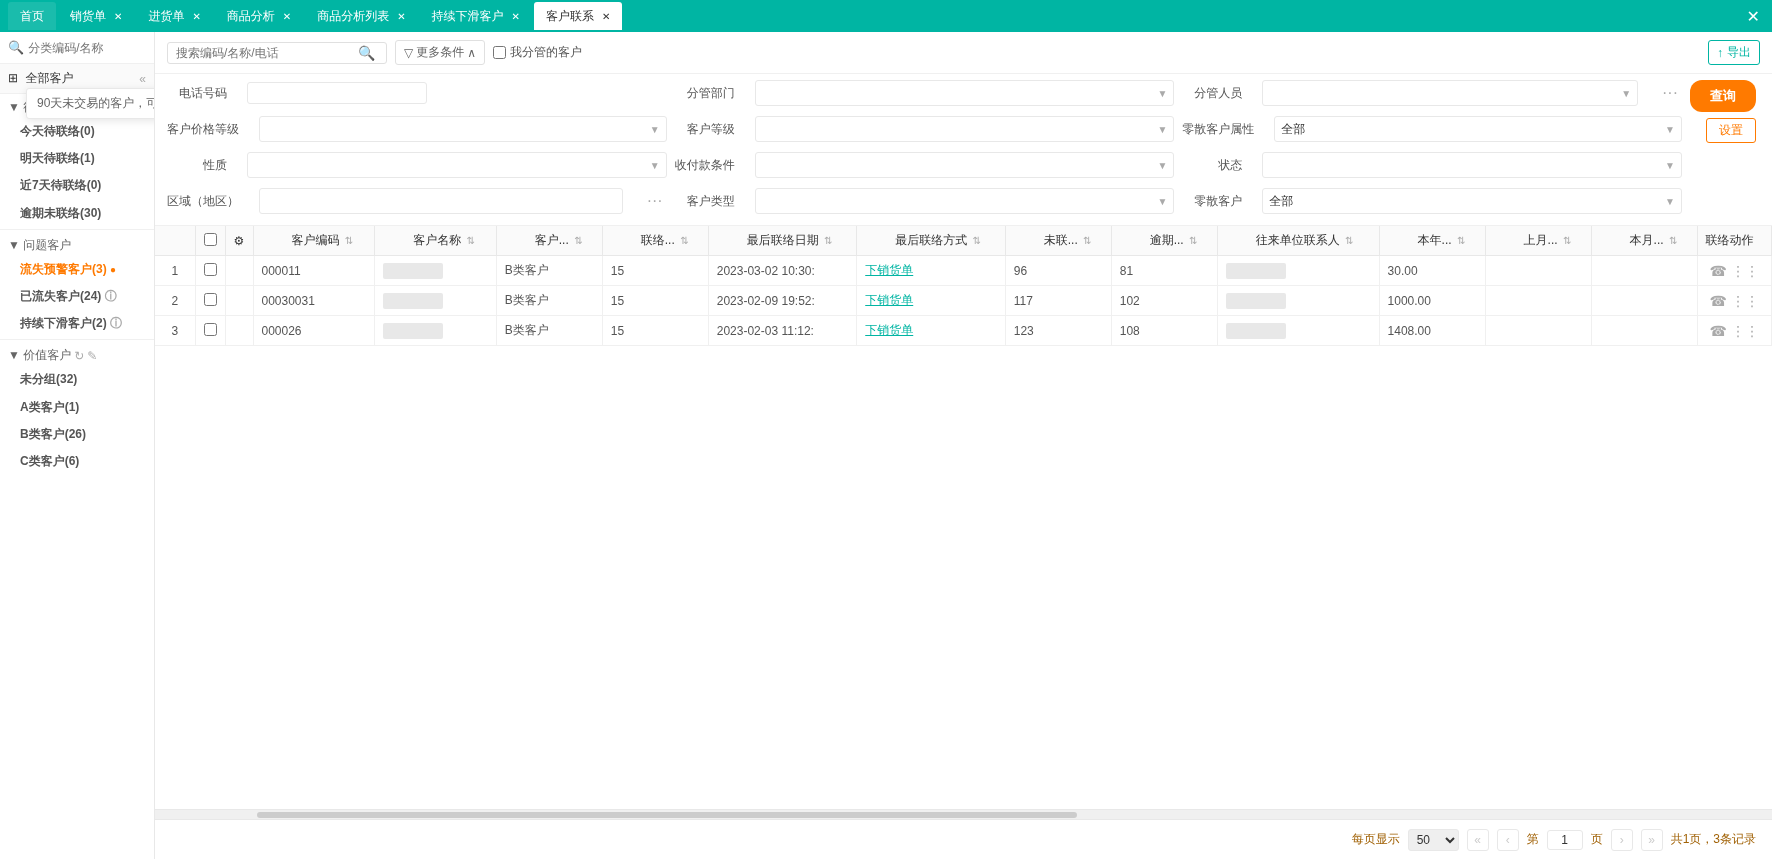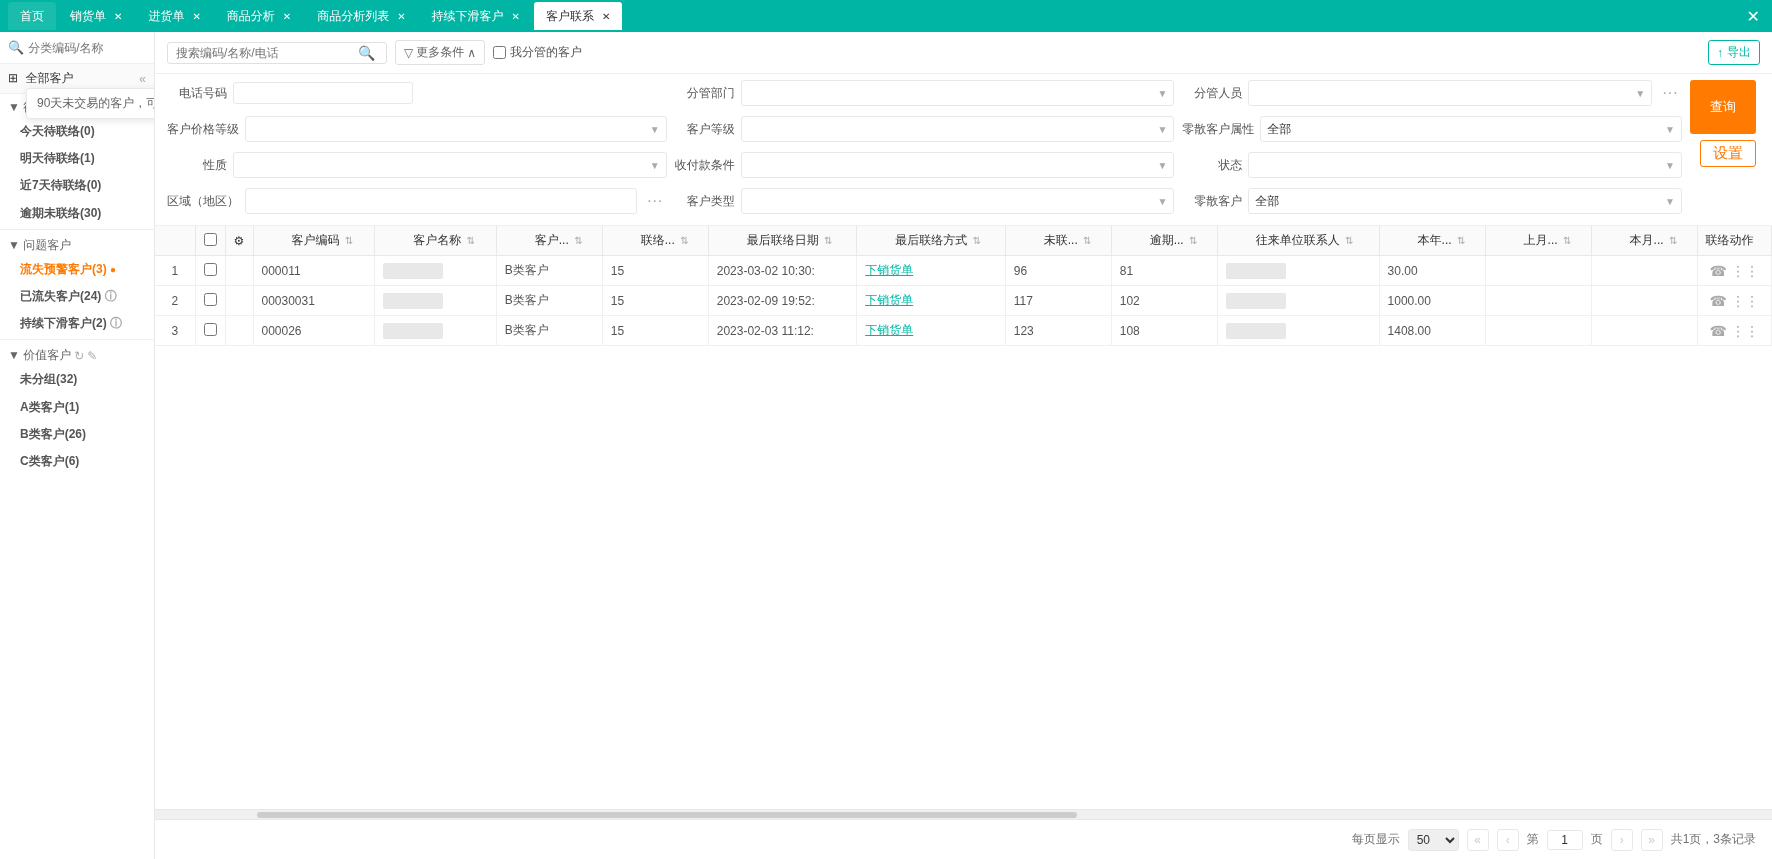--- a/index.html
+++ b/index.html
@@ -198,21 +198,21 @@
     }
     .filter-row {
       display: flex;
       align-items: center;
       gap: 8px;
       margin-bottom: 5px;
     }
     .filter-field {
       display: flex;
       align-items: center;
-      gap: 6px;
+      gap: 20px;
       flex: 1;
     }
     .filter-label {
       color: #555;
       white-space: nowrap;
       font-size: 12px;
       min-width: 60px;
       text-align: right;
     }
     .filter-input {
@@ -243,34 +243,34 @@
     .filter-more-btn {
       color: #aaa;
       cursor: pointer;
       font-size: 16px;
       padding: 0 4px;
     }
     .query-btn {
       background: #ff7a00;
       color: #fff;
       border: none;
-      border-radius: 3px;
-      padding: 18px 20px;
+      border-radius: 12px;
+      padding: 7px 20px;
       cursor: pointer;
       font-size: 13px;
-      font-weight: normal;
+      font-weight: bold;
     }
     .settings-btn {
       background: #fff;
       color: #ff7a00;
       border: 1px solid #ff7a00;
       border-radius: 3px;
       padding: 3px 12px;
       cursor: pointer;
-      font-size: 15px;
+      font-size: 12px;
       margin-top: 3px;
     }
     .query-settings-wrap {
       display: flex;
       flex-direction: column;
       align-items: flex-end;
       gap: 3px;
       padding-right: 4px;
     }
 
@@ -328,21 +328,21 @@
       height: 40px;
       display: flex;
       align-items: center;
       justify-content: flex-end;
       padding: 0 16px;
       border-top: 1px solid #e8e8e8;
       gap: 8px;
       background: #fff;
       flex-shrink: 0;
     }
-    .pagination-label { color: #737373; }
+    .pagination-label { color: #a16207; }
     .pagination-select {
       border: 1px solid #e8e8e8;
       border-radius: 3px;
       padding: 2px 4px;
       font-size: 12px;
       color: #333;
     }
     .pagination-btn {
       border: 1px solid #e8e8e8;
       background: #fff;

